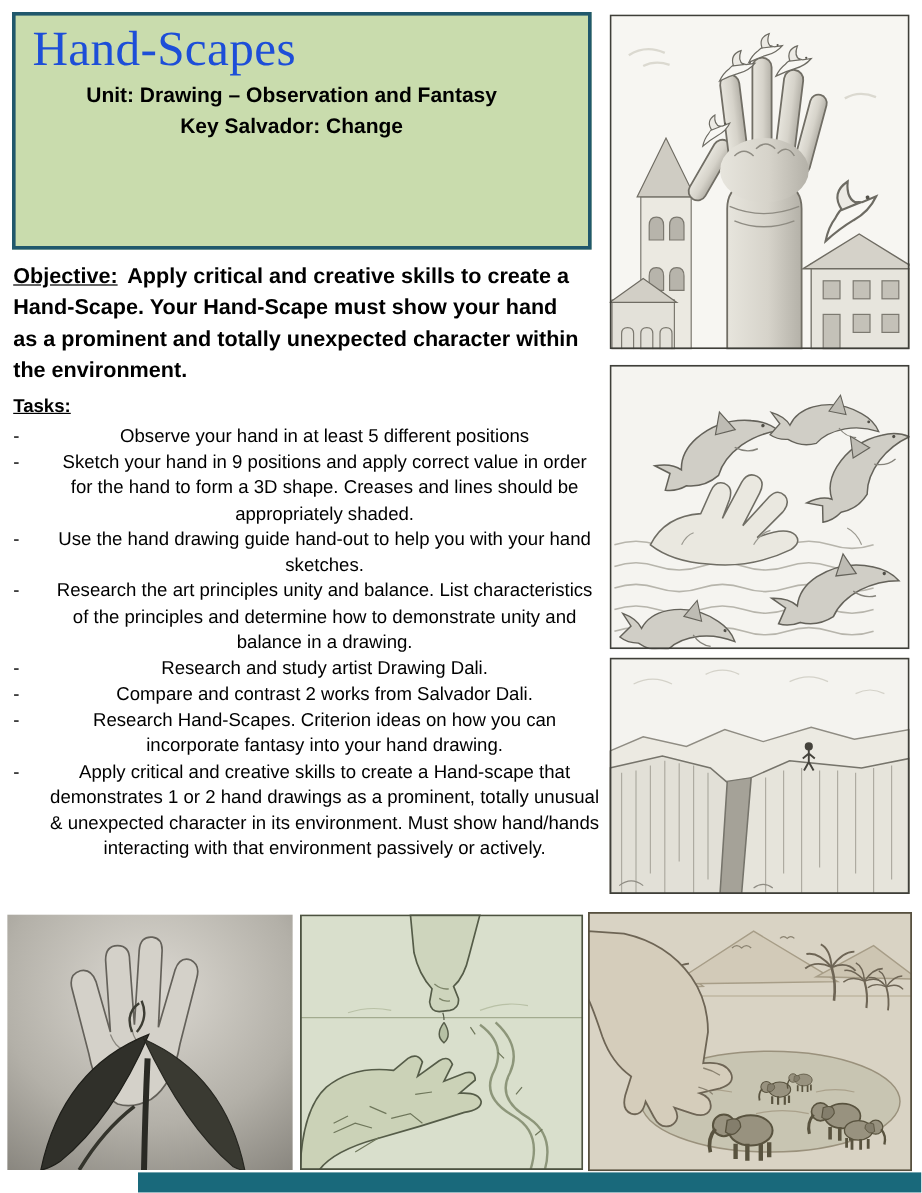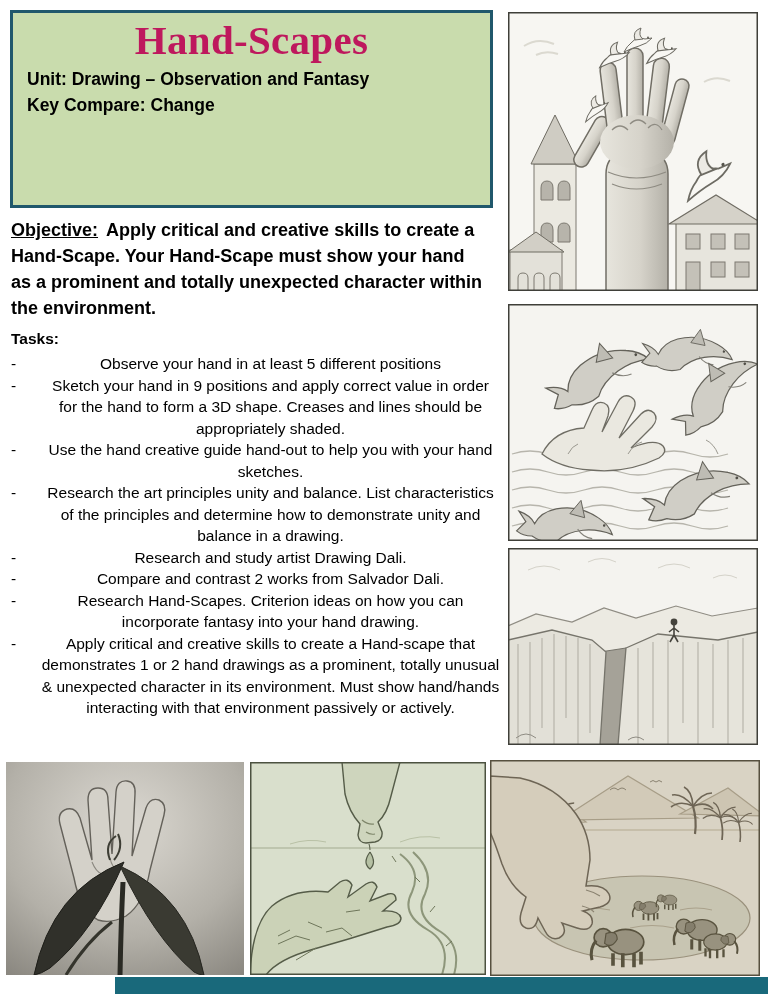--- a/index.html
+++ b/index.html
@@ -7,33 +7,33 @@
   .page {
     position:relative; width:768px; height:994px; background:#ffffff;
     overflow:hidden; font-family:"Liberation Sans", sans-serif; color:#000;
   }
   
   .header-box {
     position:absolute; left:10px; top:10px; width:483px; height:198px;
     background:#c9dcad; border:3px solid #20586c; padding:4px 14px 0 14px;
   }
   .title {
-    font-family:"Liberation Serif", serif; font-size:41px; font-weight:700;
-    color:#be185d; line-height:1.15; margin-bottom:2px; letter-spacing:.3px;text-align:center;
+    font-family:"Liberation Serif", serif; font-size:41px; font-weight:400;
+    color:#1d4ed8; line-height:1.15; margin-bottom:2px; letter-spacing:.3px;
   }
-  .header-line { font-size:17.5px; font-weight:700; line-height:26px; max-width:432px; }
+  .header-line { font-size:17.5px; font-weight:700; line-height:26px; max-width:432px;text-align:center; }
   
   .objective {
     position:absolute; left:11px; top:217px; width:476px;
     font-size:18px; font-weight:700; line-height:26px;
   }
   .obj-label { text-decoration:underline; margin-right:8px; }
   
   .tasks { position:absolute; left:11px; top:330px; width:489px; }
-  .tasks-heading { font-size:15.5px; font-weight:700; margin-bottom:5px; }
+  .tasks-heading { font-size:15.5px; font-weight:700; text-decoration:underline; margin-bottom:5px; }
   .task-list { list-style:none; }
   .task-item { display:flex; font-size:15.5px; line-height:21.5px; }
   .task-item .dash { flex:0 0 16px; }
   .task-item .task-text { flex:1; padding-left:14px;text-align:center; }
   
   .fig { position:absolute; margin:0; }
   .fig svg { display:block; width:100%; height:100%; }
   .fig-city     { left:508px; top:12px;  width:250px; height:279px; }
   .fig-dolphins { left:508px; top:304px; width:250px; height:237px; }
   .fig-canyon   { left:508px; top:548px; width:250px; height:197px; }
@@ -43,41 +43,41 @@
   .bottom-bar { position:absolute; left:115px; top:977px; width:653px; height:17px; background:#19697b; }
 </style>
 </head>
 <body>
 
 <div class="page">
 
   <div class="header-box">
     <div class="title">Hand-Scapes</div>
     <div class="header-line">Unit:  Drawing – Observation and Fantasy</div>
-    <div class="header-line">Key Compare:  Change</div>
+    <div class="header-line">Key Salvador:  Change</div>
   </div>
 
   <div class="objective">
     <span class="obj-label">Objective:</span><span>Apply critical and creative skills to create a Hand-Scape.  Your Hand-Scape must show your hand as a prominent and totally unexpected character within the environment.</span>
   </div>
 
   <div class="tasks">
     <div class="tasks-heading">Tasks:</div>
     <ul class="task-list">
       <li class="task-item">
           <span class="dash">-</span>
           <span class="task-text">Observe your hand in at least 5 different positions</span>
         </li>
       <li class="task-item">
           <span class="dash">-</span>
           <span class="task-text">Sketch your hand in 9 positions and apply correct value in order for the hand to form a 3D shape.  Creases and lines should be appropriately shaded.</span>
         </li>
       <li class="task-item">
           <span class="dash">-</span>
-          <span class="task-text">Use the hand creative guide hand-out to help you with your hand sketches.</span>
+          <span class="task-text">Use the hand drawing guide hand-out to help you with your hand sketches.</span>
         </li>
       <li class="task-item">
           <span class="dash">-</span>
           <span class="task-text">Research the art principles unity and balance.  List characteristics of the principles and determine how to demonstrate unity and balance in a drawing.</span>
         </li>
       <li class="task-item">
           <span class="dash">-</span>
           <span class="task-text">Research and study artist Drawing Dali.</span>
         </li>
       <li class="task-item">

